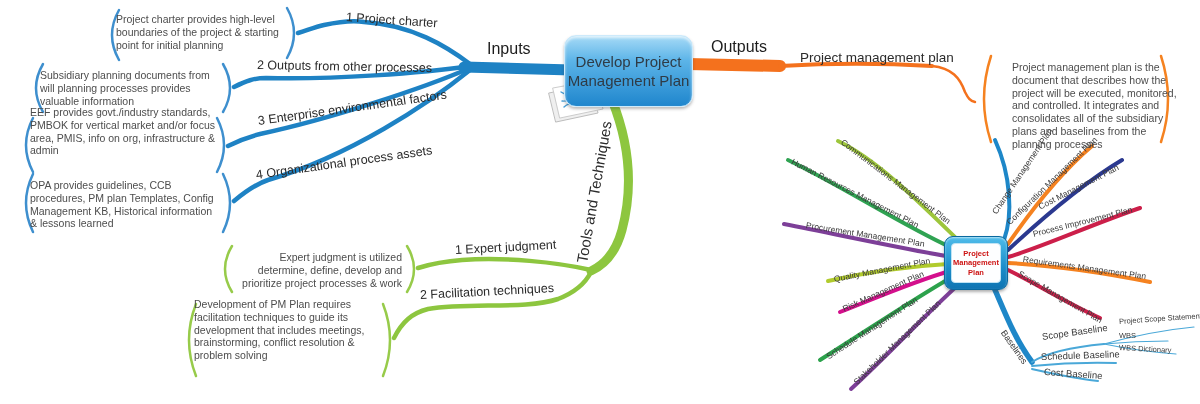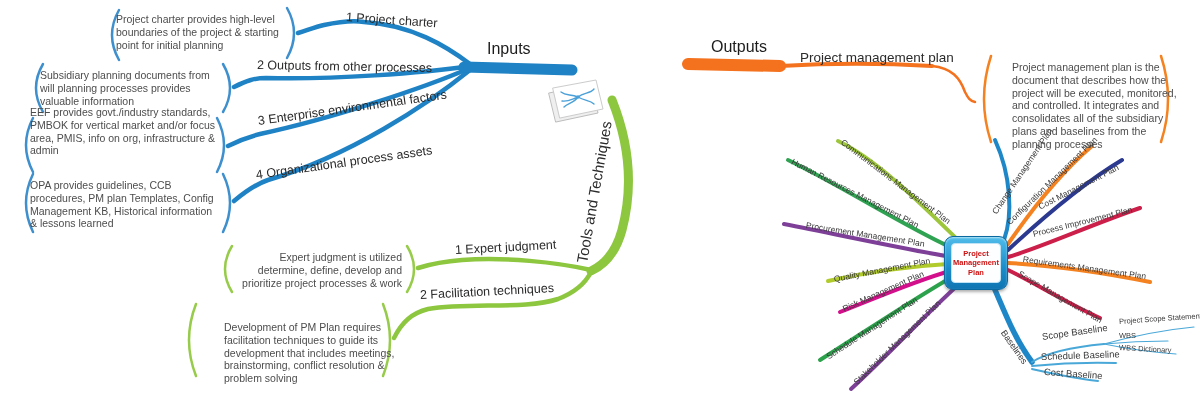--- a/index.html
+++ b/index.html
@@ -99,39 +99,40 @@
         <path d="M1032,369 C1050,373 1072,378 1098,381"></path>
       </g>
       <g stroke-width="1.2" stroke="#4aa8d8">
         <path d="M1104,344 C1130,337 1162,330 1194,327"></path>
         <path d="M1104,344 C1125,342 1145,341 1168,341"></path>
         <path d="M1104,344 C1128,349 1150,352 1176,354"></path>
       </g>
     </g>
   </svg>
 
+  <div id="main-node">Develop Project Management Plan</div>
 
   <div class="big" style="left:487px;top:40px;">Inputs</div>
   <div class="big" style="left:711px;top:38px;">Outputs</div>
   <div class="vert" style="left:594px;top:192px;transform:translate(-50%,-50%) rotate(-80deg);">Tools and Techniques</div>
 
   <div class="lbl" style="left:346px;top:10px;transform:rotate(4deg);">1 Project charter</div>
   <div class="lbl" style="left:257px;top:58px;transform:rotate(1deg);">2 Outputs from other processes</div>
   <div class="lbl" style="left:258px;top:114px;transform:rotate(-8deg);">3 Enterprise environmental factors</div>
   <div class="lbl" style="left:256px;top:168px;transform:rotate(-8deg);">4 Organizational process assets</div>
   <div class="lbl" style="left:455px;top:243px;transform:rotate(-3deg);">1 Expert judgment</div>
   <div class="lbl" style="left:420px;top:288px;transform:rotate(-3deg);">2 Facilitation techniques</div>
   <div class="lbl" style="left:800px;top:50px;font-size:13.5px;">Project management plan</div>
 
   <div class="note" style="left:116px;top:13px;width:176px;">Project charter provides high-level boundaries of the project &amp; starting point for initial planning</div>
   <div class="note" style="left:40px;top:69px;width:180px;">Subsidiary planning documents from will planning processes provides valuable information</div>
   <div class="note" style="left:30px;top:106px;width:186px;">EEF provides govt./industry standards, PMBOK for vertical market and/or focus area, PMIS, info on org, infrastructure &amp; admin</div>
   <div class="note" style="left:30px;top:179px;width:190px;">OPA provides guidelines, CCB procedures, PM plan Templates, Config Management KB, Historical information &amp; lessons learned</div>
   <div class="note" style="left:230px;top:251px;width:172px;text-align:right;">Expert judgment is utilized determine, define, develop and prioritize project processes &amp; work</div>
-  <div class="note" style="left:194px;top:321px;width:182px;margin-left:30px;">Development of PM  Plan requires facilitation techniques to guide its development that includes meetings, brainstorming, conflict resolution &amp; problem solving</div>
+  <div class="note" style="left:194px;top:298px;width:182px;">Development of PM  Plan requires facilitation techniques to guide its development that includes meetings, brainstorming, conflict resolution &amp; problem solving</div>
   <div class="note" style="left:1012px;top:61px;width:175px;">Project management plan is the document that describes how the project will be executed, monitored, and controlled. It integrates and consolidates all of the subsidiary plans and baselines from the planning processes</div>
 
   <div id="sub-node">
     <div class="inner">Project Management Plan</div>
   </div>
 
   <div class="sublbl" style="left:842px;top:136px;transform:rotate(37deg);">Communications Management Plan</div>
   <div class="sublbl" style="left:792px;top:156px;transform:rotate(27deg);">Human Resources Management Plan</div>
   <div class="sublbl" style="left:806px;top:220px;transform:rotate(9deg);">Procurement Management Plan</div>
   <div class="sublbl" style="left:834px;top:274px;transform:rotate(-11deg);">Quality Management Plan</div>

